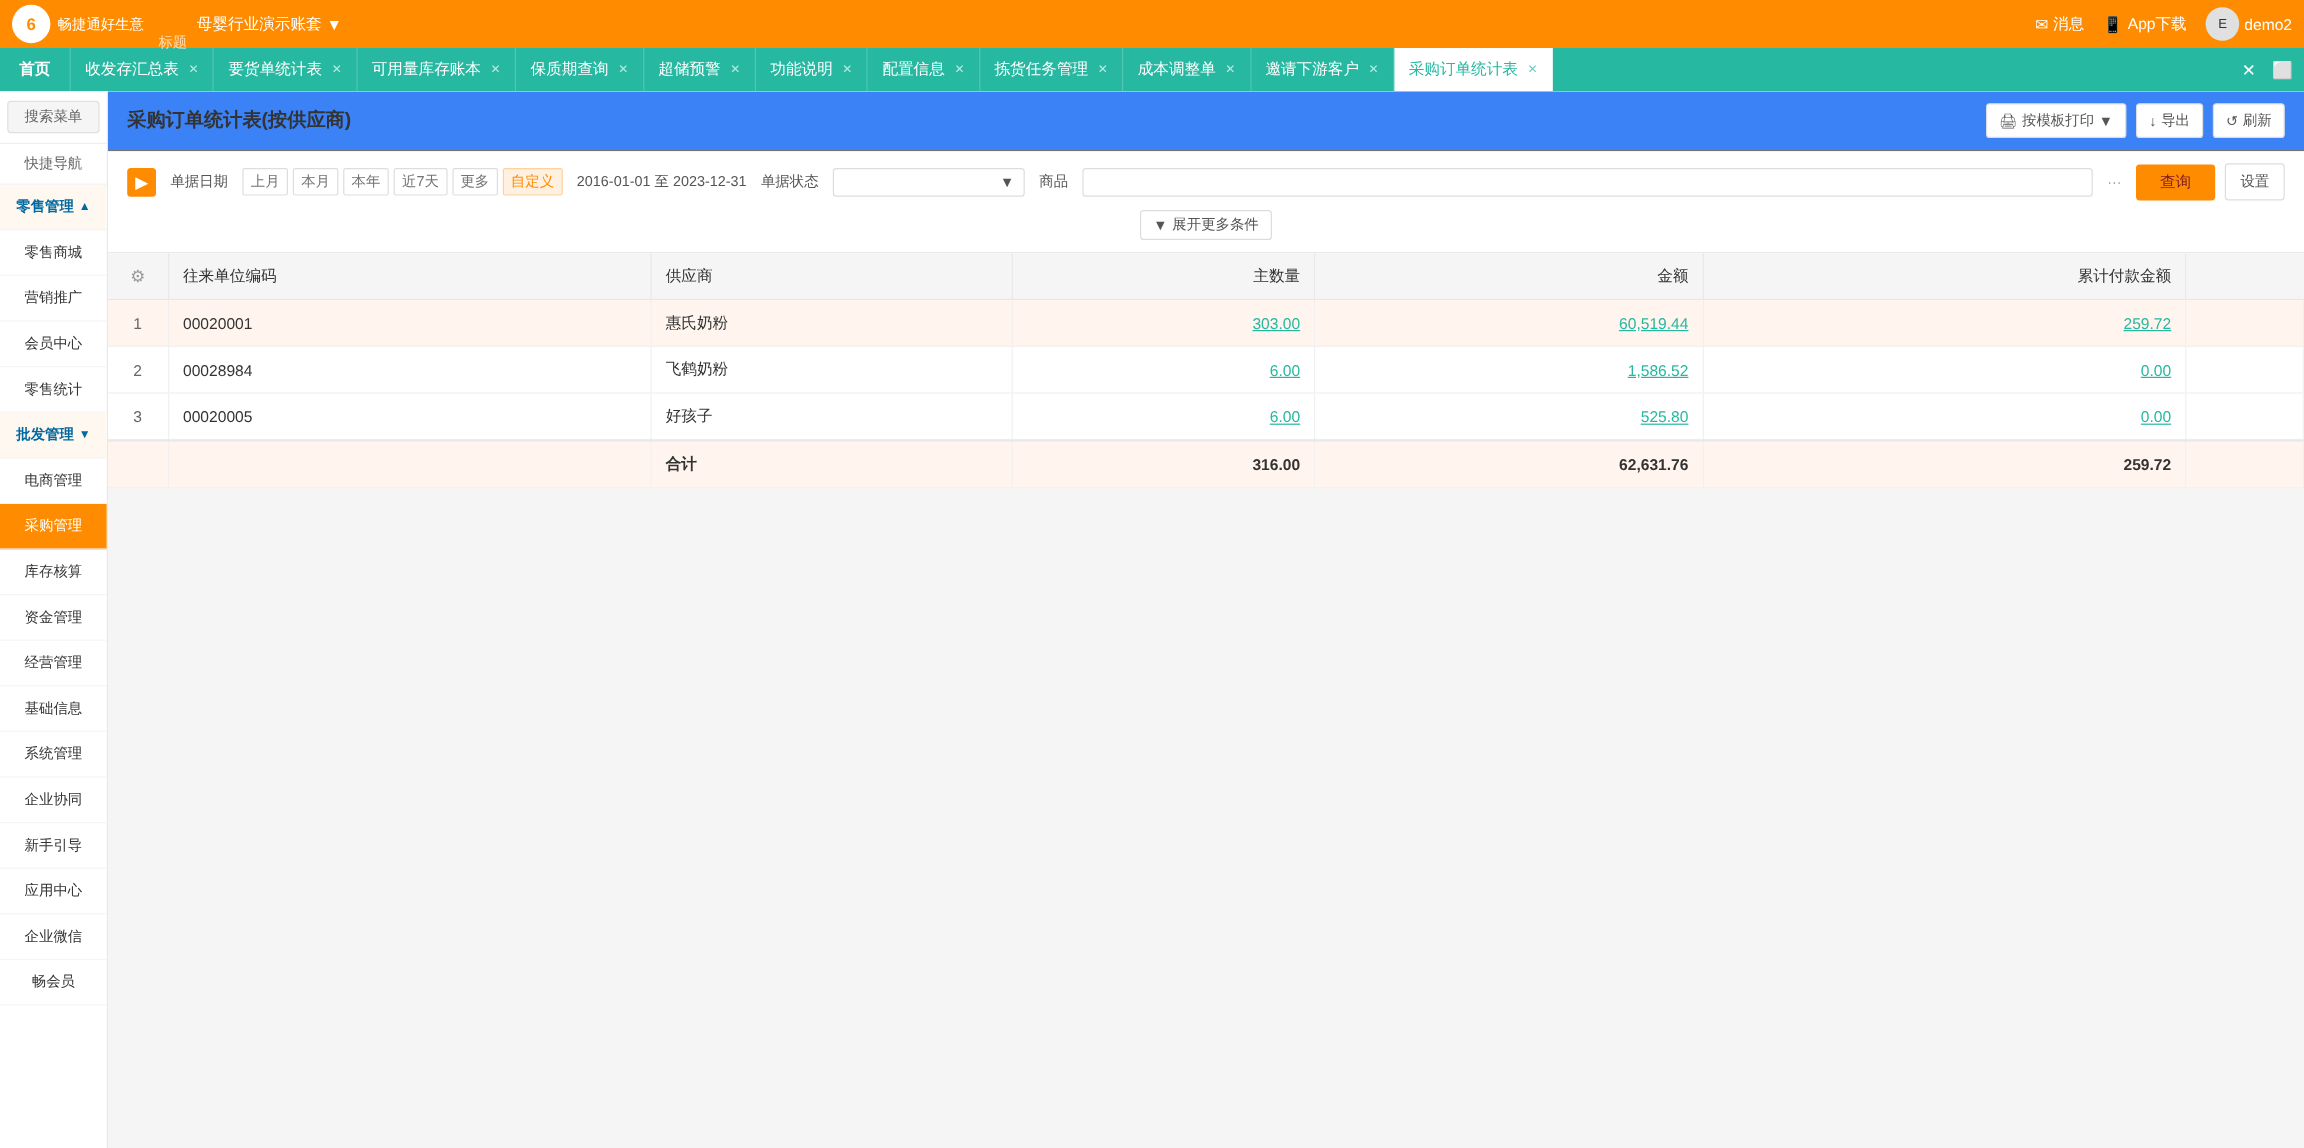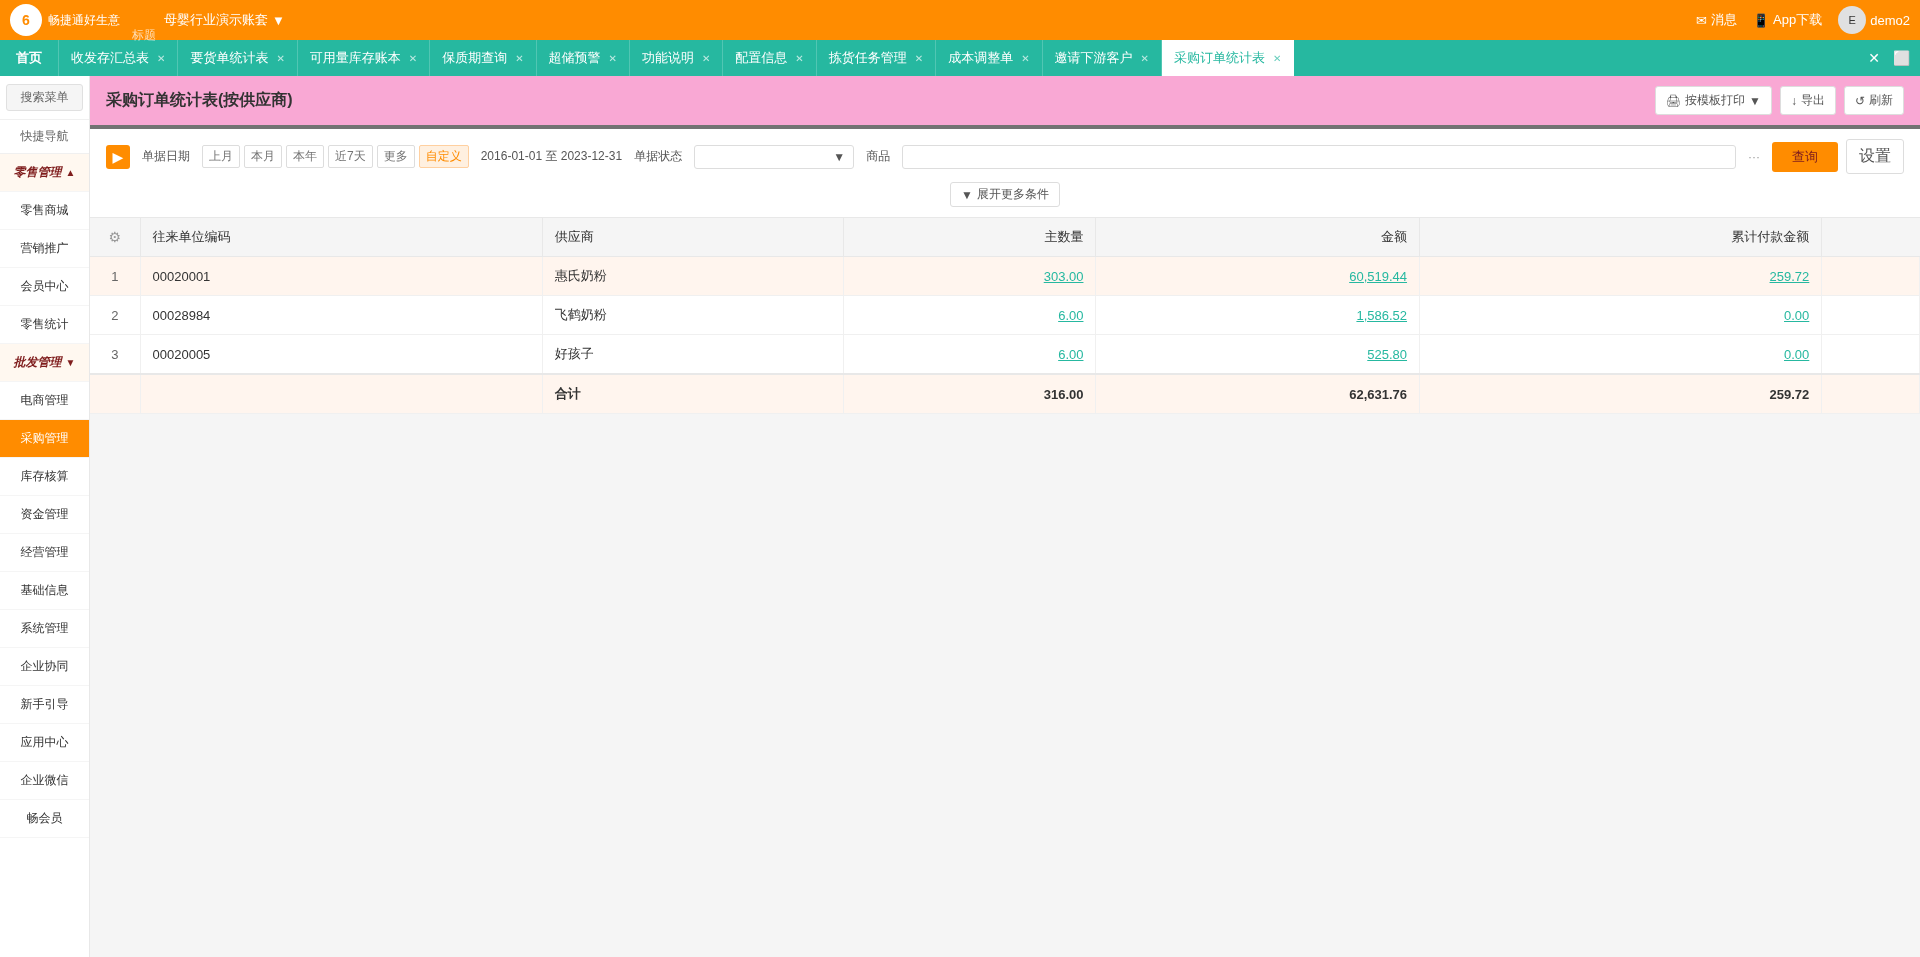--- a/index.html
+++ b/index.html
@@ -31,47 +31,47 @@
     .main-layout { display: flex; flex: 1; overflow: hidden; }
 
     
     .sidebar { width: 90px; background: #fff; border-right: 1px solid #e8e8e8; display: flex; flex-direction: column; flex-shrink: 0; overflow-y: auto; }
     .sidebar::-webkit-scrollbar { width: 3px; }
     .sidebar-search { padding: 8px 6px; border-bottom: 1px solid #f0f0f0; }
     .sidebar-search-btn { width: 100%; padding: 4px; background: #f5f5f5; border: 1px solid #e0e0e0; border-radius: 3px; font-size: 12px; color: #666; cursor: pointer; text-align: center; }
     .sidebar-nav-btn { padding: 8px 6px; border-bottom: 1px solid #f0f0f0; text-align: center; font-size: 12px; color: #666; cursor: pointer; }
     .sidebar-item { padding: 10px 6px; text-align: center; font-size: 12px; color: #333; cursor: pointer; border-bottom: 1px solid #f5f5f5; display: flex; flex-direction: column; align-items: center; gap: 4px; }
     .sidebar-item.active { background: #ff8c00; color: #fff; }
-    .sidebar-item.section-header { background: #fff8f0; color: #7f1d1d; font-weight: bold; display: flex; flex-direction: row; justify-content: center; align-items: center; gap: 4px; font-style: italic; }
+    .sidebar-item.section-header { background: #fff8f0; color: #0369a1; font-weight: bold; display: flex; flex-direction: row; justify-content: center; align-items: center; gap: 4px; }
     .sidebar-item .arrow { font-size: 10px; }
 
     
     .content { flex: 1; display: flex; flex-direction: column; overflow: hidden; background: #f5f5f5; }
 
     
-    .page-header { background: #f9a8d4; padding: 10px 16px; border-bottom: 4px solid #737373; display: flex; align-items: center; justify-content: space-between; flex-shrink: 0; }
+    .page-header { background: #3b82f6; padding: 10px 16px; border-bottom: 1px solid #737373; display: flex; align-items: center; justify-content: space-between; flex-shrink: 0; }
     .page-title { font-size: 16px; font-weight: bold; color: #333; }
     .page-actions { display: flex; align-items: center; gap: 8px; }
     .btn-print { display: flex; align-items: center; gap: 4px; padding: 5px 10px; border: 1px solid #ddd; border-radius: 3px; font-size: 12px; color: #555; cursor: pointer; background: #fff; }
     .btn-export { display: flex; align-items: center; gap: 4px; padding: 5px 10px; border: 1px solid #ddd; border-radius: 3px; font-size: 12px; color: #555; cursor: pointer; background: #fff; }
     .btn-refresh { display: flex; align-items: center; gap: 4px; padding: 5px 10px; border: 1px solid #ddd; border-radius: 3px; font-size: 12px; color: #555; cursor: pointer; background: #fff; }
 
     
     .filter-area { background: #fff; padding: 10px 16px; border-bottom: 1px solid #e8e8e8; flex-shrink: 0; }
     .filter-row { display: flex; align-items: center; gap: 12px; flex-wrap: wrap; }
     .filter-toggle { width: 24px; height: 24px; background: #ff8c00; color: #fff; border-radius: 3px; display: flex; align-items: center; justify-content: center; cursor: pointer; font-size: 14px; flex-shrink: 0; }
     .filter-label { font-size: 12px; color: #555; white-space: nowrap; }
     .filter-date-btns { display: flex; gap: 4px; }
     .filter-date-btn { padding: 2px 6px; font-size: 12px; color: #737373; cursor: pointer; background: #fff; border: 1px solid #ddd; border-radius: 2px; }
     .filter-custom-badge { padding: 2px 6px; font-size: 12px; background: #fff0e0; color: #ff8c00; border: 1px solid #ffd0a0; border-radius: 2px; cursor: pointer; }
     .filter-date-range { font-size: 12px; color: #555; }
     .filter-select { padding: 4px 8px; border: 1px solid #ddd; border-radius: 3px; font-size: 12px; color: #555; background: #fff; min-width: 120px; cursor: pointer; display: flex; align-items: center; justify-content: space-between; }
     .filter-goods-input { flex: 1; padding: 4px 8px; border: 1px solid #ddd; border-radius: 3px; font-size: 12px; color: #555; }
     .btn-query { padding: 6px 20px; background: #ff8c00; color: #7f1d1d; border: none; border-radius: 3px; font-size: 13px; cursor: pointer; }
-    .btn-settings { padding: 6px 12px; background: #fff; color: #555; border: 1px solid #ddd; border-radius: 3px; font-size: 16px; cursor: pointer; }
+    .btn-settings { padding: 6px 12px; background: #fff; color: #555; border: 1px solid #ddd; border-radius: 3px; font-size: 12px; cursor: pointer; }
     .expand-btn { display: inline-flex; align-items: center; gap: 4px; font-size: 12px; color: #555; cursor: pointer; padding: 3px 10px; border: 1px solid #ddd; border-radius: 3px; background: #fff; }
 
     
     .table-container { flex: 1; overflow: auto; padding: 0; }
     .data-table { width: 100%; border-collapse: collapse; background: #fff; }
     .data-table thead tr { background: #f5f5f5; }
     .data-table th { padding: 10px 12px; text-align: left; font-size: 13px; color: #333; font-weight: normal; border-bottom: 1px solid #e8e8e8; border-right: 1px solid #e8e8e8; white-space: nowrap; }
     .data-table th:first-child { width: 50px; text-align: center; }
     .data-table td { padding: 10px 12px; font-size: 13px; color: #333; border-bottom: 1px solid #f0f0f0; border-right: 1px solid #f0f0f0; }
     .data-table td:first-child { text-align: center; color: #666; }

